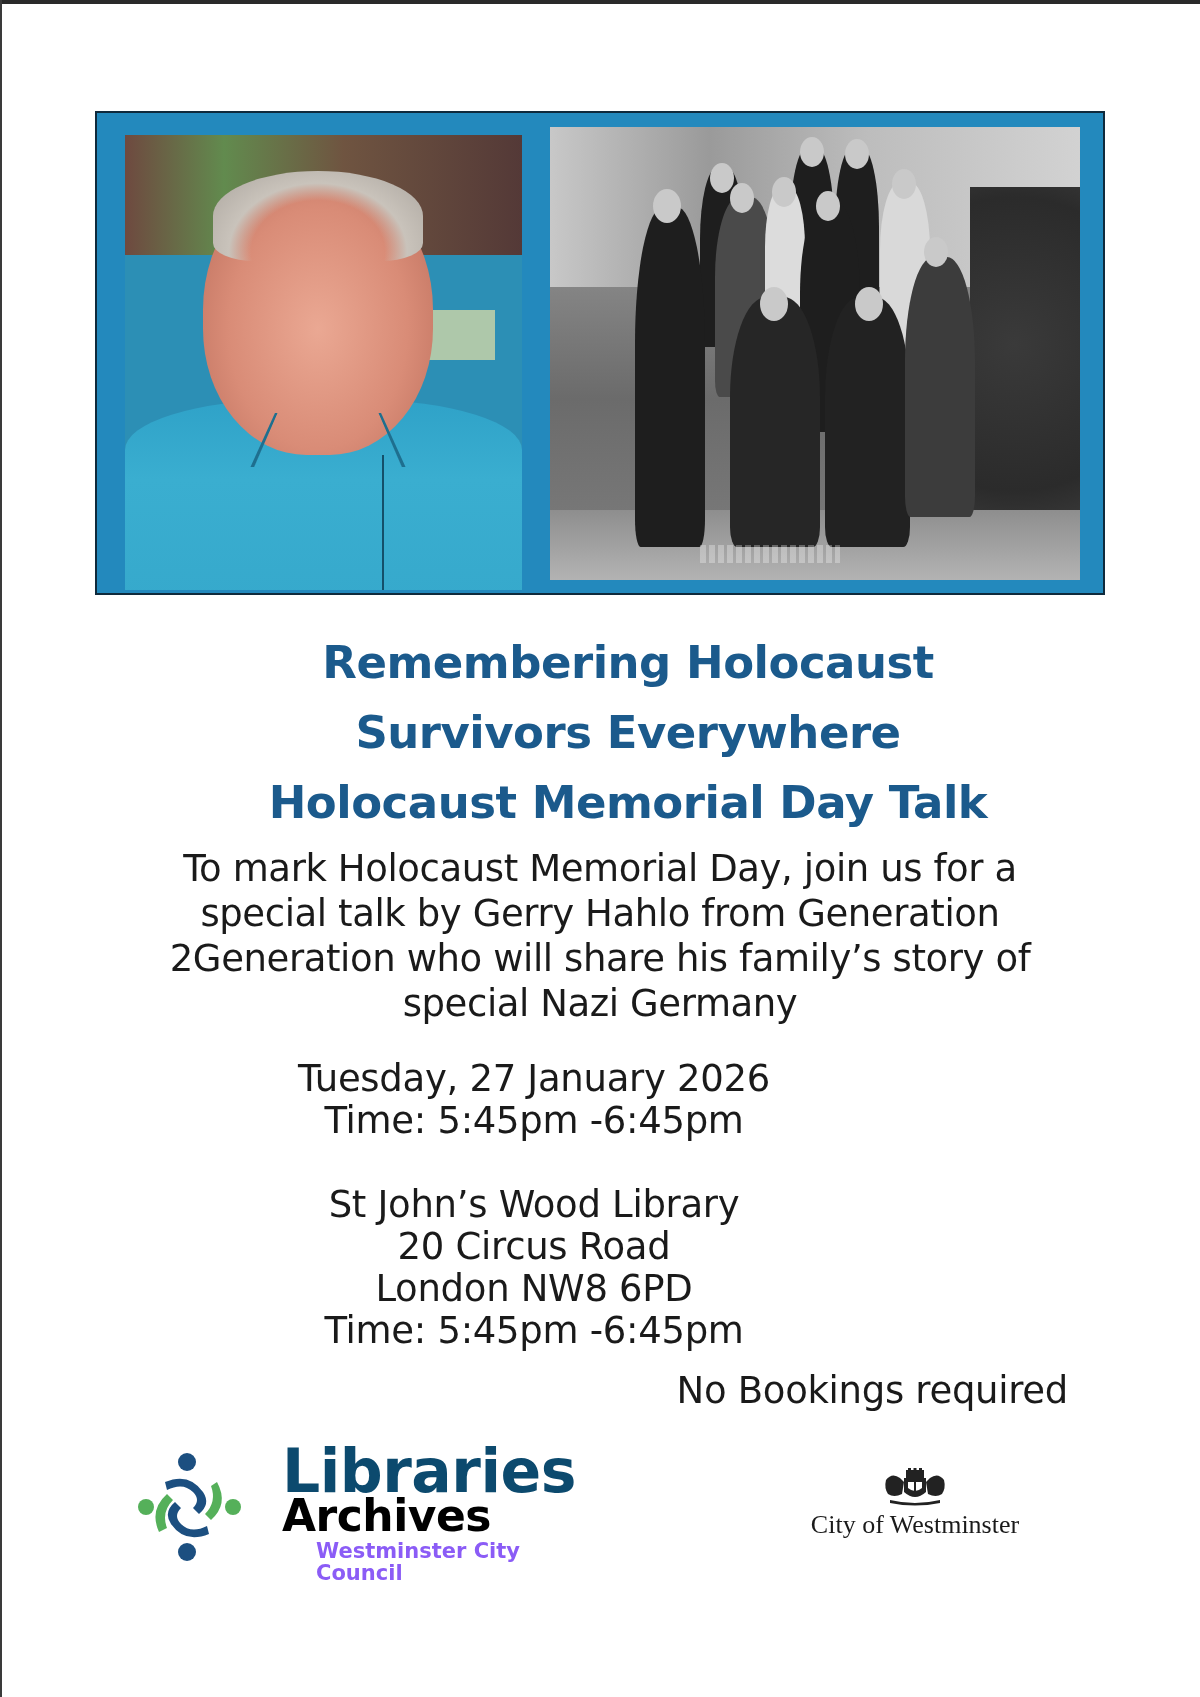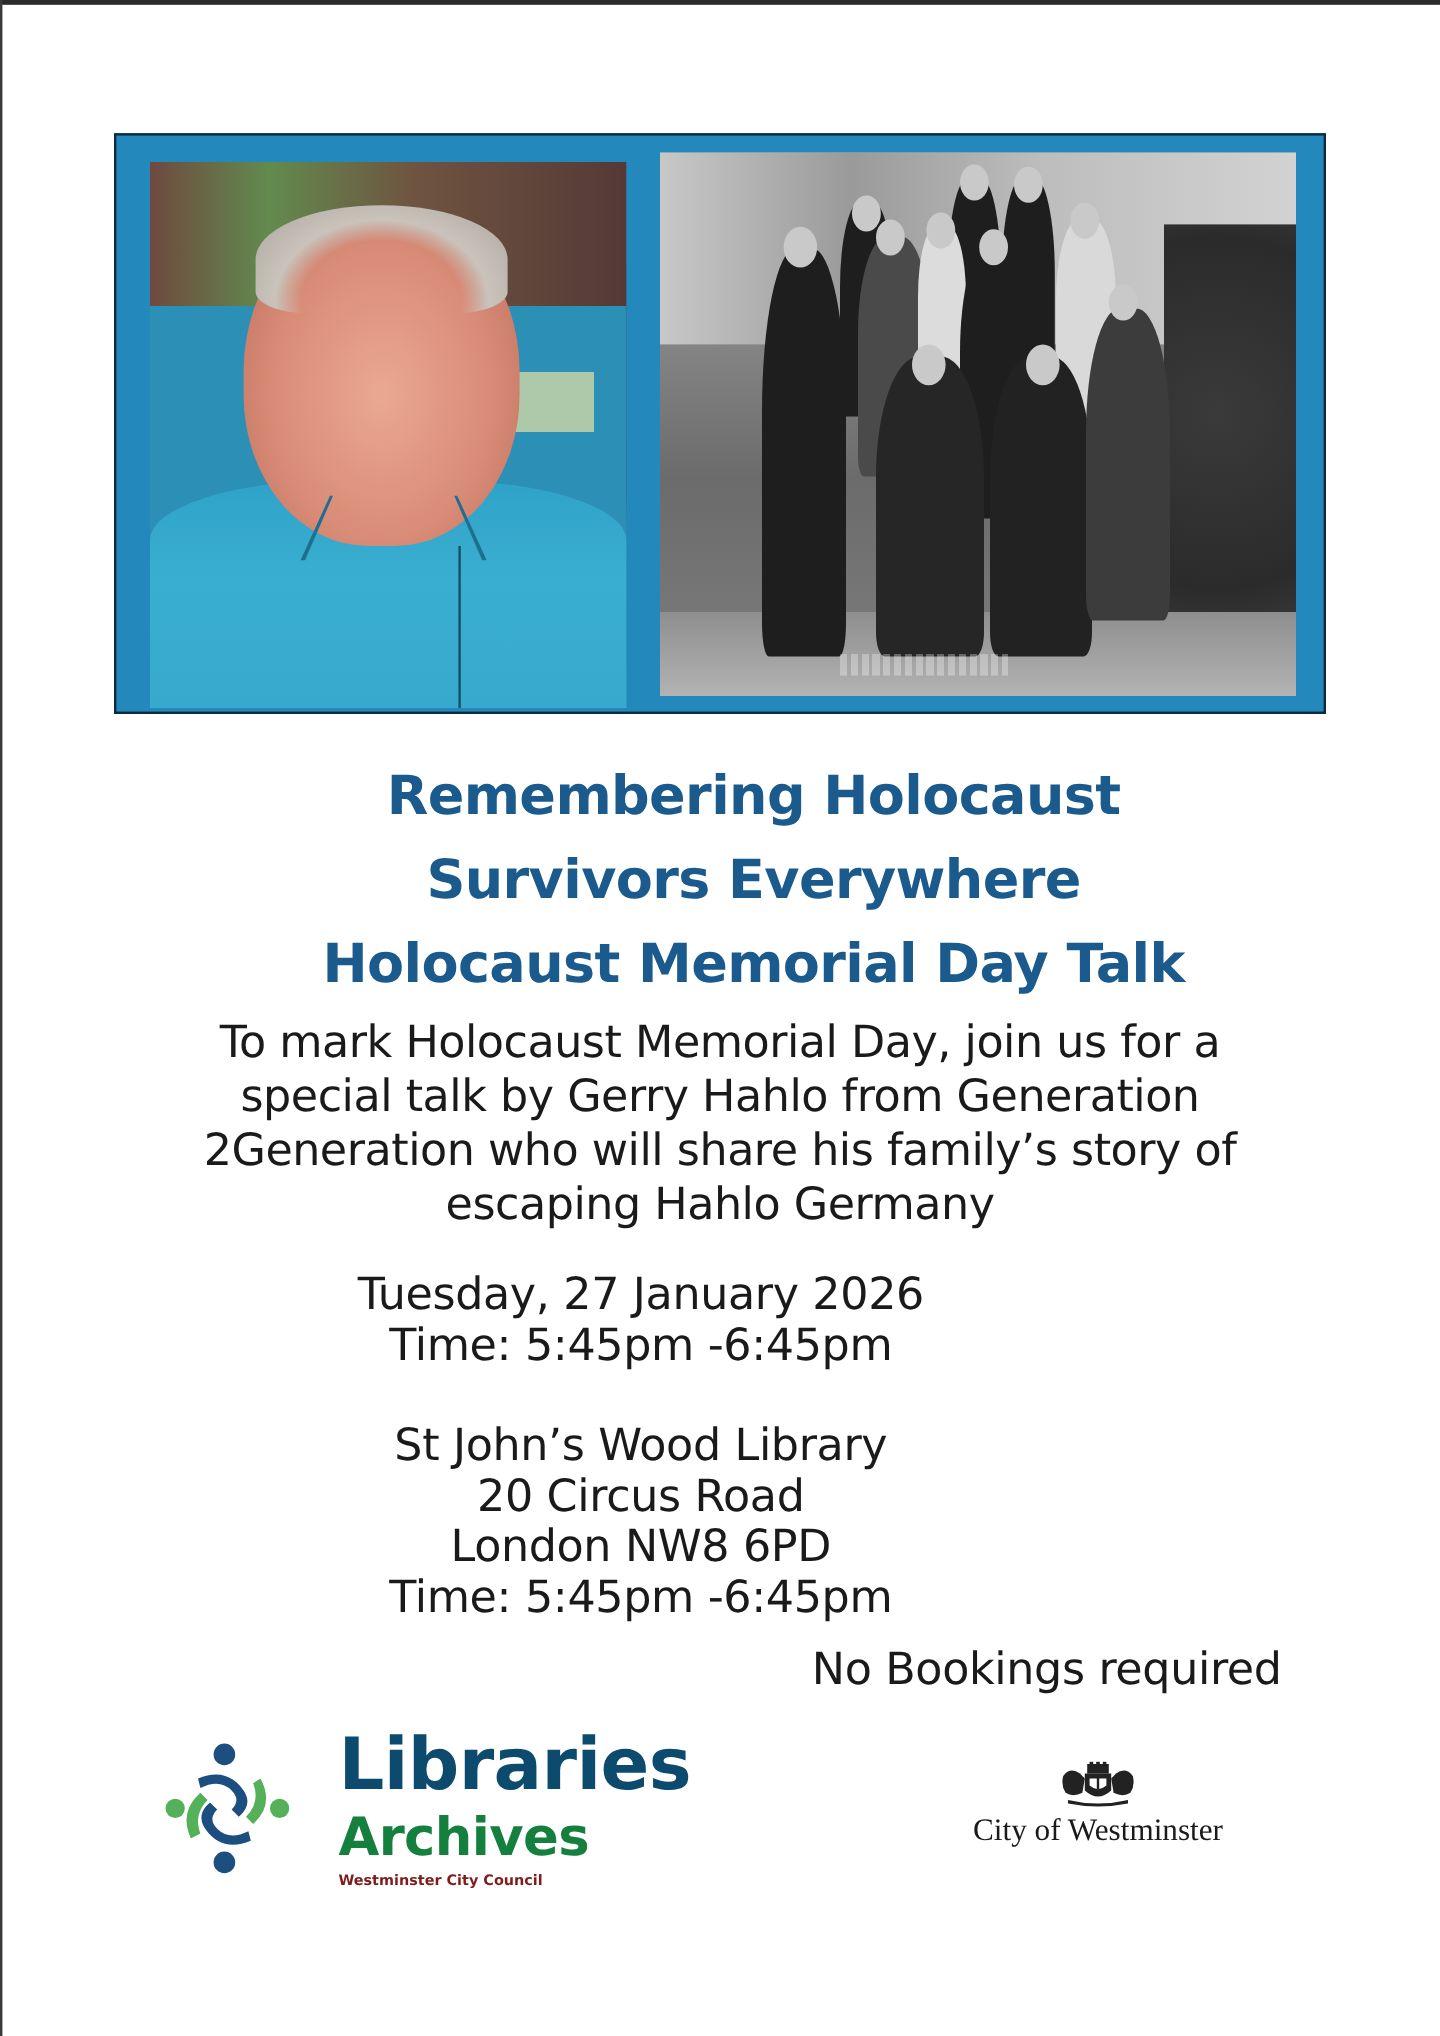--- a/index.html
+++ b/index.html
@@ -93,22 +93,22 @@
   }
   .info div { white-space: nowrap; }
   .info.date { top: 1058px; }
   .info.venue { top: 1184px; }
   .info.booking { top: 1370px; text-align: right; }
 
   .logo-libraries { position: absolute; left: 137px; top: 1448px; width: 380px; height: 120px; }
   .logo-icon { position: absolute; left: 0; top: 4px; width: 106px; height: 110px; }
   .logo-text { position: absolute; left: 145px; top: 0; }
   .logo-text .l1 { font-family: "DejaVu Sans", "Liberation Sans", sans-serif; font-weight: bold; font-size: 60px; color: #0c4a6e; line-height: 46px; letter-spacing: -0.5px; }
-  .logo-text .l2 { font-family: "DejaVu Sans", "Liberation Sans", sans-serif; font-weight: bold; font-size: 44px; color: #15803d; line-height: 44px; letter-spacing: -0.5px; margin-top: 16px; }
-  .logo-text .l3 { font-family: "DejaVu Sans", "Liberation Sans", sans-serif; font-weight: bold; font-size: 12px; color: #7f1d1d; line-height: 22px; margin-top: 2px; }
+  .logo-text .l2 { font-family: "DejaVu Sans", "Liberation Sans", sans-serif; font-weight: bold; font-size: 44px; color: #000000; line-height: 44px; letter-spacing: -0.5px; }
+  .logo-text .l3 { font-family: "DejaVu Sans", "Liberation Sans", sans-serif; font-weight: bold; font-size: 21px; color: #8b5cf6; line-height: 22px; margin-top: 2px; margin-left: 34px; }
 
   .logo-westminster { position: absolute; left: 770px; top: 1468px; width: 290px; height: 70px; text-align: center; }
   .crest { position: absolute; left: 112px; top: 0; width: 66px; height: 38px; }
   .westminster-text {
     position: absolute; left: 0; top: 42px; width: 290px; text-align: center;
     font-family: "Liberation Serif", "DejaVu Serif", serif; font-size: 26px; color: #1a1a1a;
   }
 </style>
 </head>
 <body>
@@ -163,21 +163,21 @@
 <div class="title">
   <div>Remembering Holocaust</div>
   <div>Survivors Everywhere</div>
   <div>Holocaust Memorial Day Talk</div>
 </div>
 
 <div class="body-text">
   <div>To mark Holocaust Memorial Day, join us for a</div>
   <div>special talk by Gerry Hahlo from Generation</div>
   <div>2Generation who will share his family’s story of</div>
-  <div>escaping Hahlo Germany</div>
+  <div>special Nazi Germany</div>
 </div>
 
 <div class="info date">
   <div>Tuesday, 27 January 2026</div>
   <div>Time: 5:45pm -6:45pm</div>
 </div>
 
 <div class="info venue">
   <div>St John’s Wood Library</div>
   <div>20 Circus Road</div>

